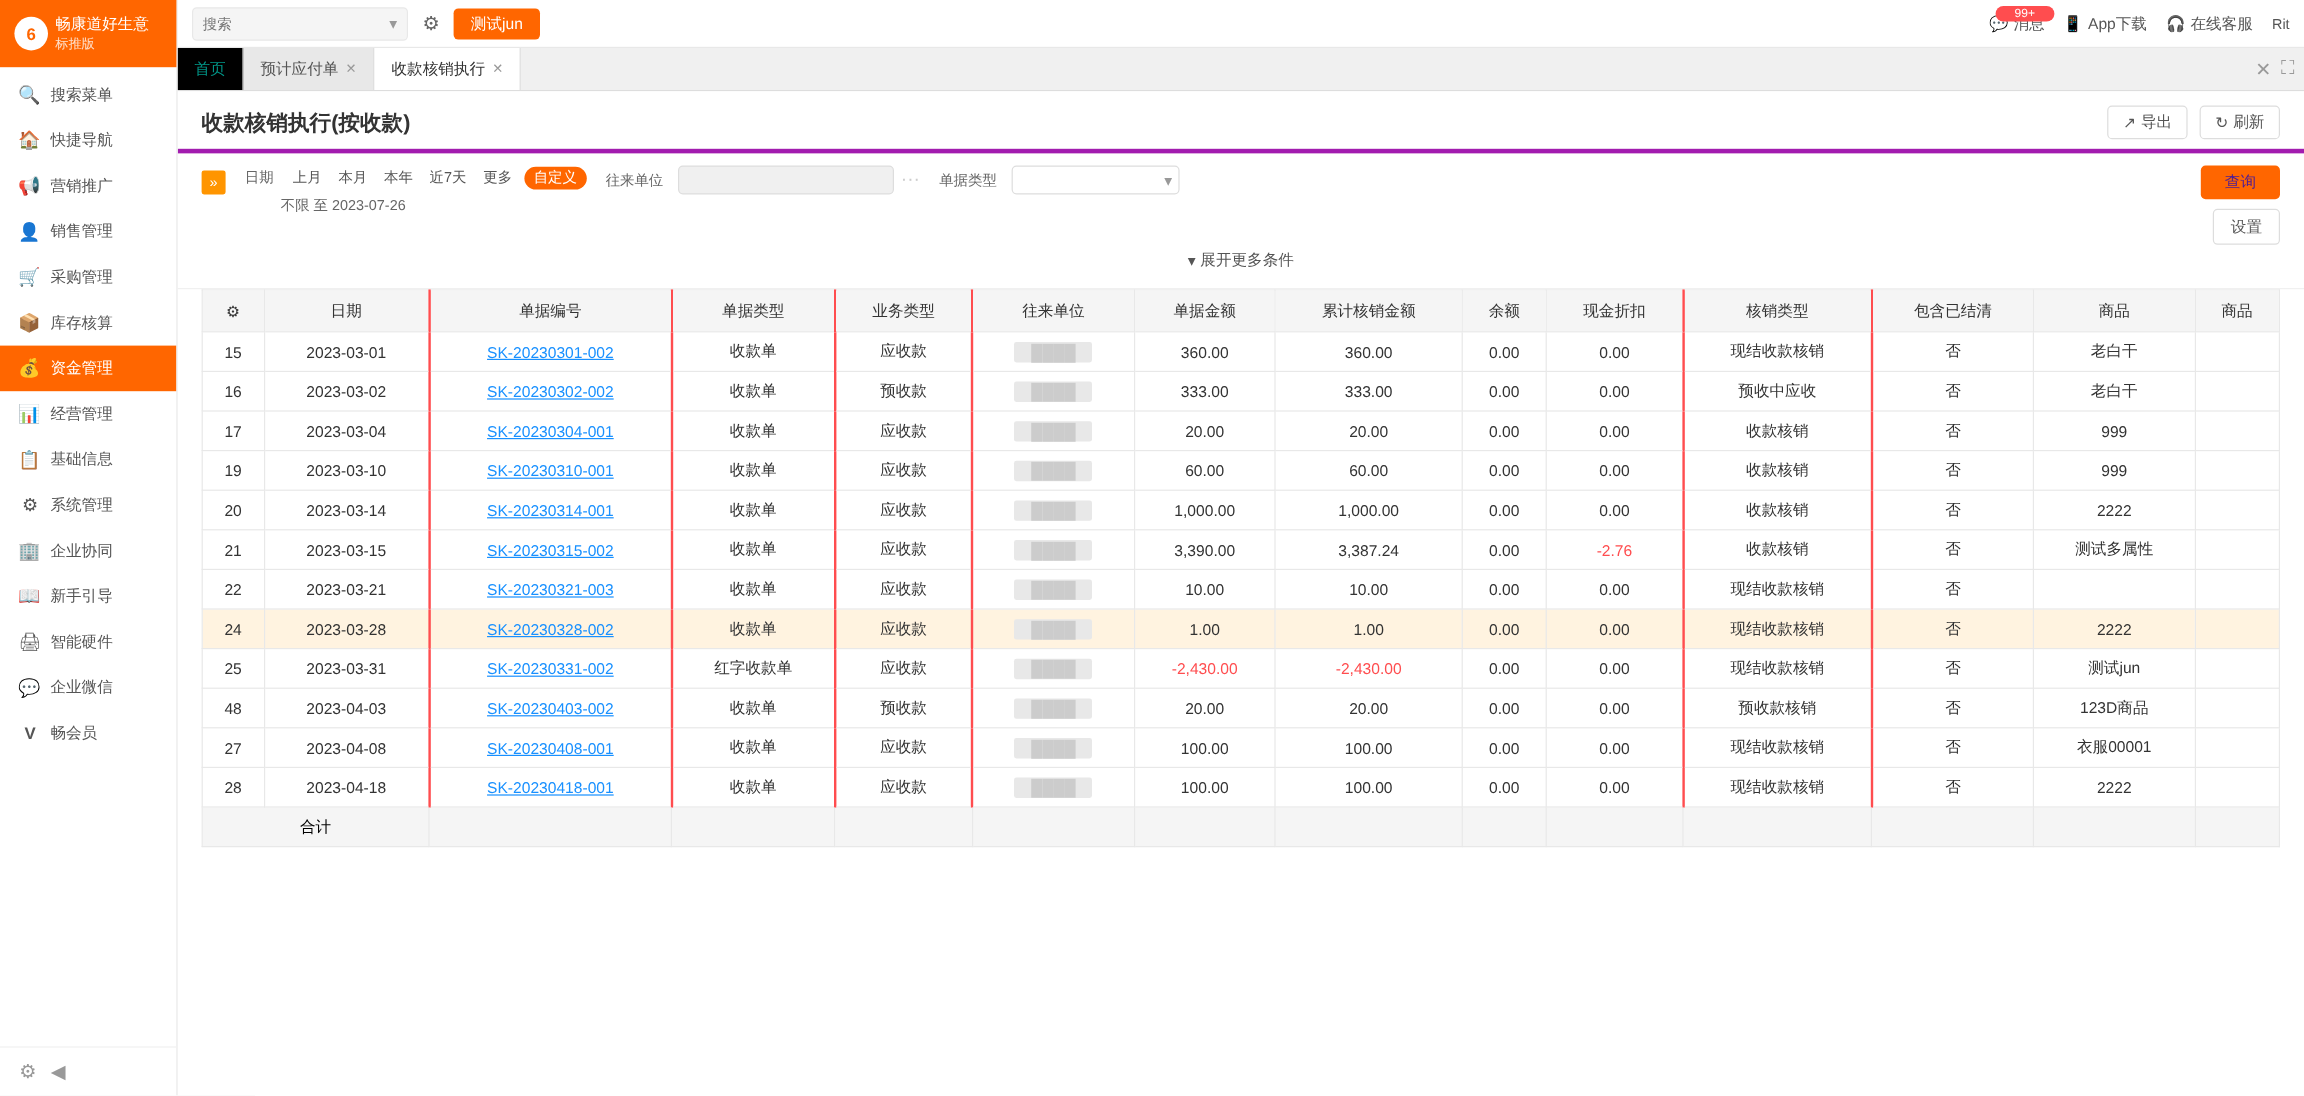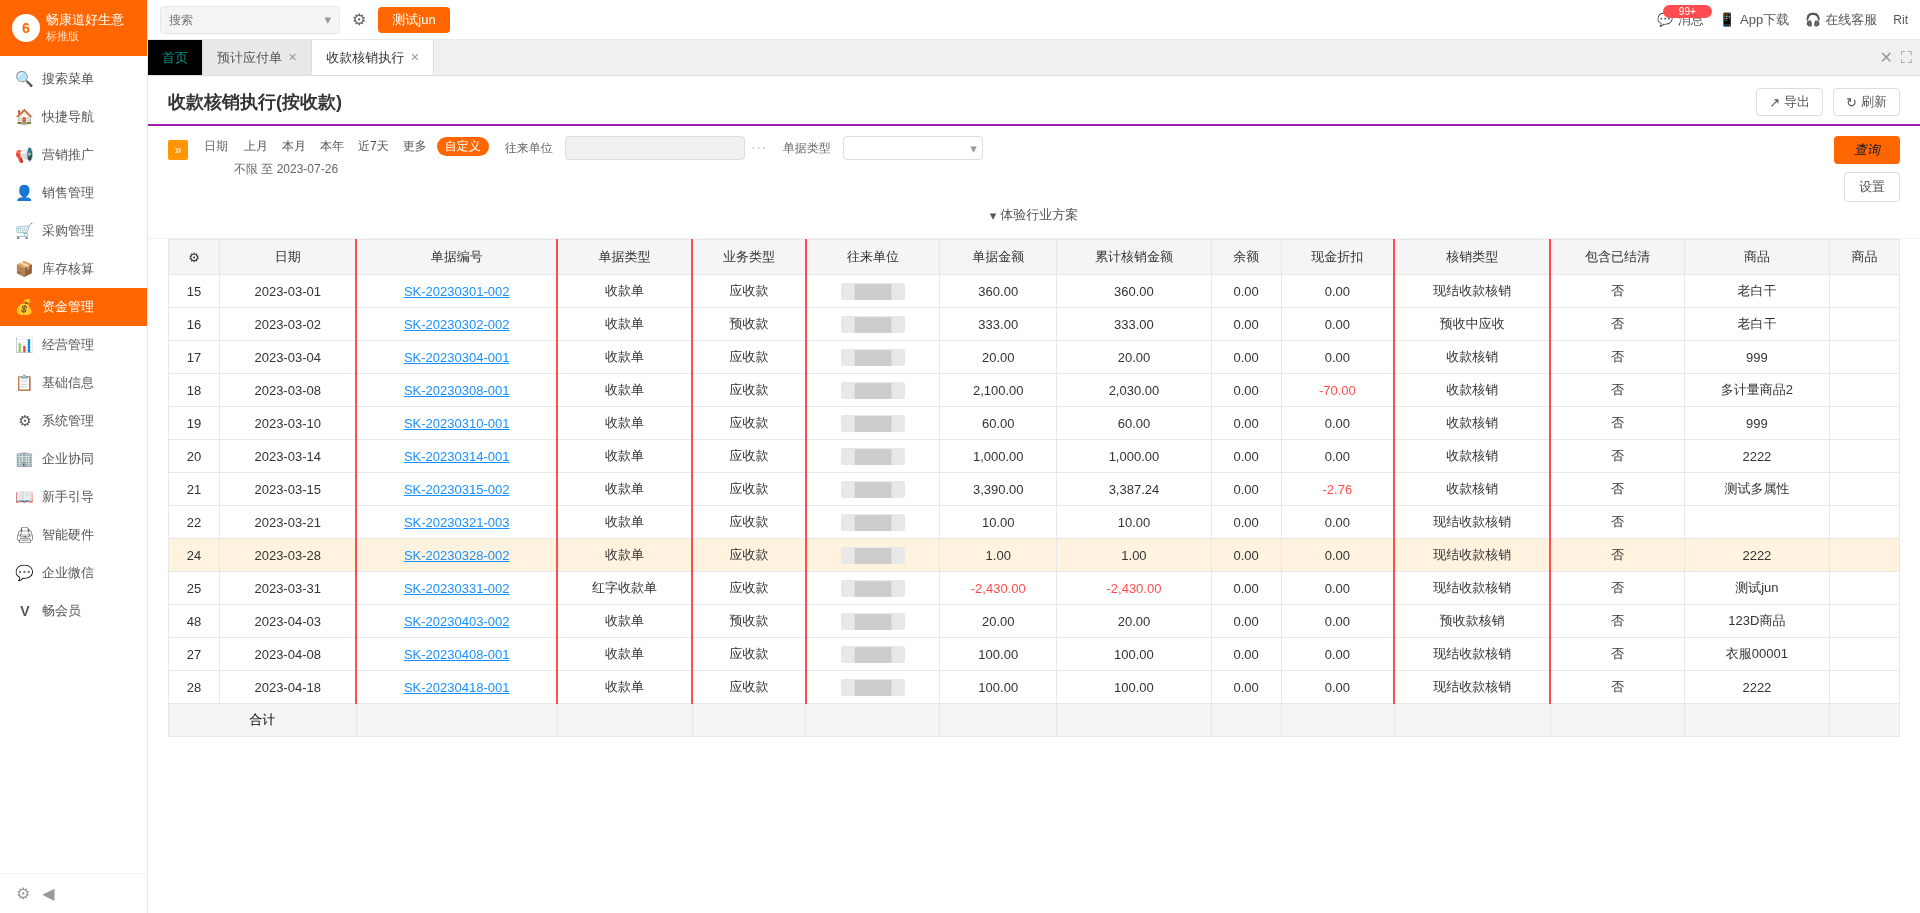--- a/index.html
+++ b/index.html
@@ -42,35 +42,35 @@
     .tab.active { background: #fff; color: #333; font-weight: 500; }
     .tab-home { background: #000000; color: #009688; }
     .tab-close { color: #999; font-size: 11px; cursor: pointer; }
     .tabs-actions { margin-left: auto; display: flex; align-items: center; padding-right: 8px; gap: 8px; }
     .tabs-action-btn { color: #999; cursor: pointer; font-size: 16px; }
 
     
     .page-content { flex: 1; background: #fff; overflow: hidden; display: flex; flex-direction: column; }
 
     
-    .page-header { padding: 12px 20px 8px; display: flex; align-items: center; justify-content: space-between; border-bottom: 2px solid #a21caf; }
+    .page-header { padding: 12px 20px 8px; display: flex; align-items: center; justify-content: space-between; border-bottom: 4px solid #a21caf; }
     .page-title { font-size: 18px; font-weight: 600; color: #333; }
     .page-header-actions { display: flex; gap: 10px; }
     .btn-export { background: #fff; border: 1px solid #ddd; border-radius: 4px; padding: 4px 12px; color: #555; cursor: pointer; display: flex; align-items: center; gap: 4px; }
     .btn-refresh { background: #fff; border: 1px solid #ddd; border-radius: 4px; padding: 4px 12px; color: #555; cursor: pointer; display: flex; align-items: center; gap: 4px; }
     .filter-expand-btn { background: #ff9500; border: none; color: #fff; width: 20px; height: 20px; border-radius: 2px; cursor: pointer; display: flex; align-items: center; justify-content: center; font-size: 12px; margin-top: 4px; }
     .filter-group { display: flex; flex-direction: column; gap: 4px; }
     .filter-label { color: #666; font-size: 12px; margin-right: 6px; }
     .filter-date-row { display: flex; align-items: center; gap: 6px; }
     .filter-date-link { color: #555; cursor: pointer; font-size: 12px; padding: 2px 4px; }
     .filter-date-custom { background: #ff6600; color: #fff; border-radius: 10px; padding: 1px 8px; font-size: 12px; cursor: pointer; }
     .filter-input { border: 1px solid #ddd; border-radius: 4px; padding: 4px 8px; width: 200px; color: #999; font-size: 12px; }
     .filter-dots { color: #ccc; font-size: 16px; cursor: pointer; }
     .filter-select { border: 1px solid #ddd; border-radius: 4px; padding: 4px 24px 4px 8px; color: #555; font-size: 12px; background: #fff; appearance: none; cursor: pointer; min-width: 140px; }
-    .btn-query { background: #ff6600; color: #0f172a; border: none; border-radius: 4px; padding: 5px 20px; cursor: pointer; font-size: 13px; font-style: italic; }
+    .btn-query { background: #ff6600; color: #4c1d95; border: none; border-radius: 4px; padding: 5px 20px; cursor: pointer; font-size: 13px; }
     .btn-setting { background: #fff; border: 1px solid #ddd; border-radius: 4px; padding: 5px 14px; color: #555; cursor: pointer; font-size: 13px; margin-top: 4px; }
     .filter-more-row { display: flex; align-items: center; justify-content: center; padding: 4px; }
     .filter-expand-more { color: #555; cursor: pointer; font-size: 12px; display: flex; align-items: center; gap: 4px; }
 
     
     .table-wrap { flex: 1; overflow: auto; padding: 0 20px 20px; }
     table { width: 100%; border-collapse: collapse; font-size: 12px; }
     thead tr { background: #f5f5f5; }
     thead th { padding: 8px 8px; text-align: center; border: 1px solid #e8e8e8; color: #333; font-weight: 500; white-space: nowrap; position: sticky; top: 0; background: #f5f5f5; z-index: 1; }
     tbody tr { background: #fff; }
@@ -260,21 +260,21 @@
           </div>
         </div>
         <div class="filter-right-actions">
           <button class="btn-query">查询</button>
           <button class="btn-setting">设置</button>
         </div>
       </div>
       <div class="filter-more-row">
         <span class="filter-expand-more">
           <span>▾</span>
-          <span>体验行业方案</span>
+          <span>展开更多条件</span>
         </span>
       </div>
     </div>
 
     <div class="table-wrap">
       <table>
         <thead>
           <tr>
             <th>⚙</th>
             <th>日期</th>
@@ -335,36 +335,20 @@
     <td class="">20.00</td>
     <td class="">20.00</td>
     <td>0.00</td>
     <td class="">0.00</td>
     <td class="col-offset-type">收款核销</td>
     <td>否</td>
     <td>999</td>
     <td></td>
   </tr>
             <tr>
-    <td>18</td>
-    <td>2023-03-08</td>
-    <td class="link col-voucher-no">SK-20230308-001</td>
-    <td>收款单</td>
-    <td class="col-biz-type">应收款</td>
-    <td><span style="background:#e8e8e8; color:#ccc; border-radius:2px; padding:1px 14px; display:inline-block;">████</span></td>
-    <td class="">2,100.00</td>
-    <td class="">2,030.00</td>
-    <td>0.00</td>
-    <td class="red">-70.00</td>
-    <td class="col-offset-type">收款核销</td>
-    <td>否</td>
-    <td>多计量商品2</td>
-    <td></td>
-  </tr>
-            <tr>
     <td>19</td>
     <td>2023-03-10</td>
     <td class="link col-voucher-no">SK-20230310-001</td>
     <td>收款单</td>
     <td class="col-biz-type">应收款</td>
     <td><span style="background:#e8e8e8; color:#ccc; border-radius:2px; padding:1px 14px; display:inline-block;">████</span></td>
     <td class="">60.00</td>
     <td class="">60.00</td>
     <td>0.00</td>
     <td class="">0.00</td>

